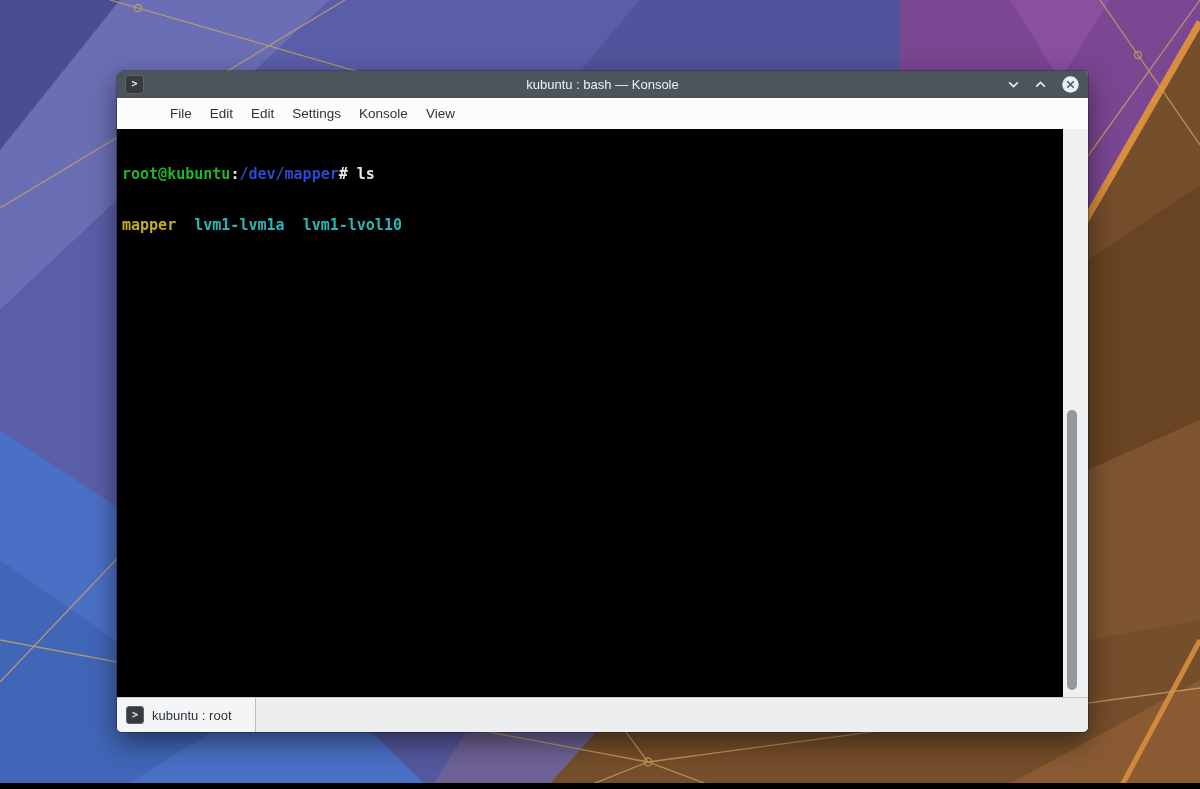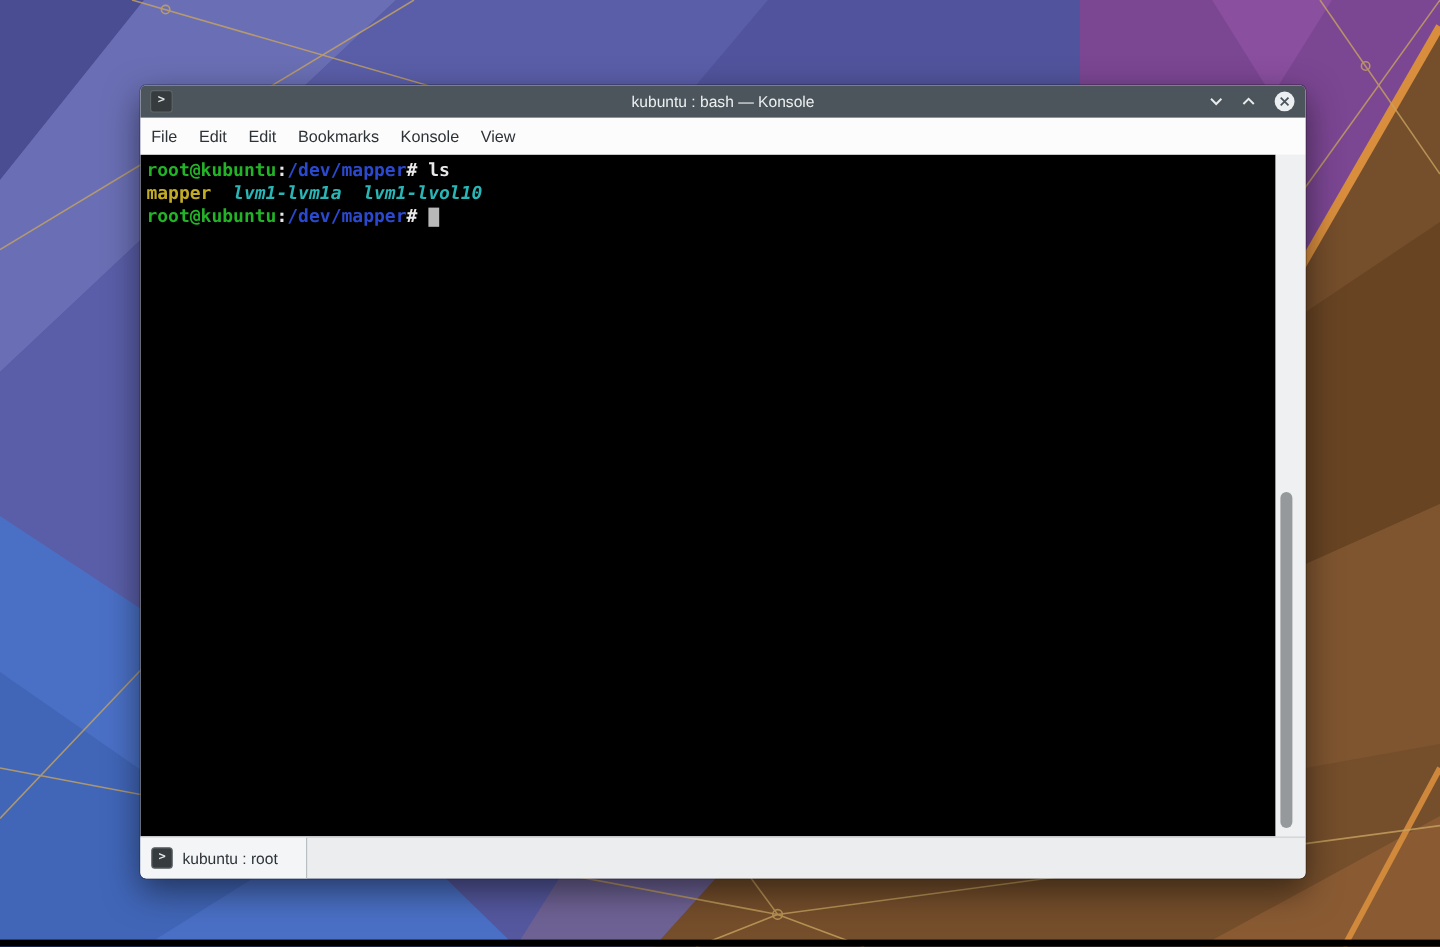--- a/index.html
+++ b/index.html
@@ -30,35 +30,35 @@
   .app-icon{
     width:17px;height:17px;background:#363b3e;border:1px solid #5d6467;border-radius:3px;
     color:#e2e6e8;font:bold 10px/16px "DejaVu Sans Mono",monospace;text-align:center;
     z-index:1;flex:0 0 auto;
   }
   .controls{margin-left:auto;display:flex;align-items:center;gap:14px;z-index:1;}
   .ctl{display:flex;align-items:center;justify-content:center;cursor:default;}
 
   .menubar{
     height:31px;flex:0 0 31px;background:#fcfcfc;display:flex;align-items:center;
-    font-size:13.5px;color:#2e3338;
+    font-size:13.5px;color:#2e3338;padding-left:44px;
   }
   .menu-item{padding:3px 9px;border-radius:2px;}
 
   .term-wrap{flex:1;display:flex;min-height:0;}
   .screen{
     flex:1;background:#000;padding:4px 0 0 5px;
     font:bold 15px/19px "DejaVu Sans Mono",monospace;
     color:var(--term-fg,#e8e8e8);
   }
-  .term-line{white-space:pre;}
+  .term-line{white-space:pre;margin-top:32px;}
   .c-green{color:var(--term-green,#23b327);}
   .c-blue{color:var(--term-blue,#2a49cf);}
   .c-yellow{color:var(--term-yellow,#c2ac25);}
-  .c-cyan{color:var(--term-cyan,#2ab6b6);font-style:italic;}
+  .c-cyan{color:var(--term-cyan,#2ab6b6);}
   .c-fg{color:var(--term-fg,#e8e8e8);}
   .cursor-block{
     display:inline-block;width:9px;height:16px;background:var(--cursor,#b9b9b9);
     vertical-align:text-bottom;
   }
   .scrollbar{width:25px;flex:0 0 25px;background:#eff0f1;position:relative;}
   .scroll-thumb{
     position:absolute;left:4px;top:281px;width:10px;height:280px;
     background:#96999b;border-radius:5px;
   }
@@ -134,30 +134,29 @@
           <path d="M6.6 6.6 L13.4 13.4 M13.4 6.6 L6.6 13.4" stroke="#4c555c" stroke-width="1.6"></path>
         </svg>
       </span>
     </div>
   </div>
 
   <div class="menubar">
     <span class="menu-item">File</span>
     <span class="menu-item">Edit</span>
     <span class="menu-item">Edit</span>
-    <span class="menu-item">Bookmarks</span>
+    <span class="menu-item">Settings</span>
     <span class="menu-item">Konsole</span>
     <span class="menu-item">View</span>
   </div>
 
   <div class="term-wrap">
     <div class="screen">
       <div class="term-line"><span class="c-green">root@kubuntu</span><span class="c-fg">:</span><span class="c-blue">/dev/mapper</span><span class="c-fg"># ls</span></div>
       <div class="term-line"><span class="c-yellow">mapper</span><span class="c-fg">  </span><span class="c-cyan">lvm1-lvm1a</span><span class="c-fg">  </span><span class="c-cyan">lvm1-lvol10</span></div>
-      <div class="term-line"><span class="c-green">root@kubuntu</span><span class="c-fg">:</span><span class="c-blue">/dev/mapper</span><span class="c-fg"># </span><span class="cursor-block"></span></div>
     </div>
     <div class="scrollbar">
       <div class="scroll-thumb"></div>
     </div>
   </div>
 
   <div class="tabbar">
     <div class="tab">
       <div class="app-icon">&gt;</div>
       <span>kubuntu : root</span>

